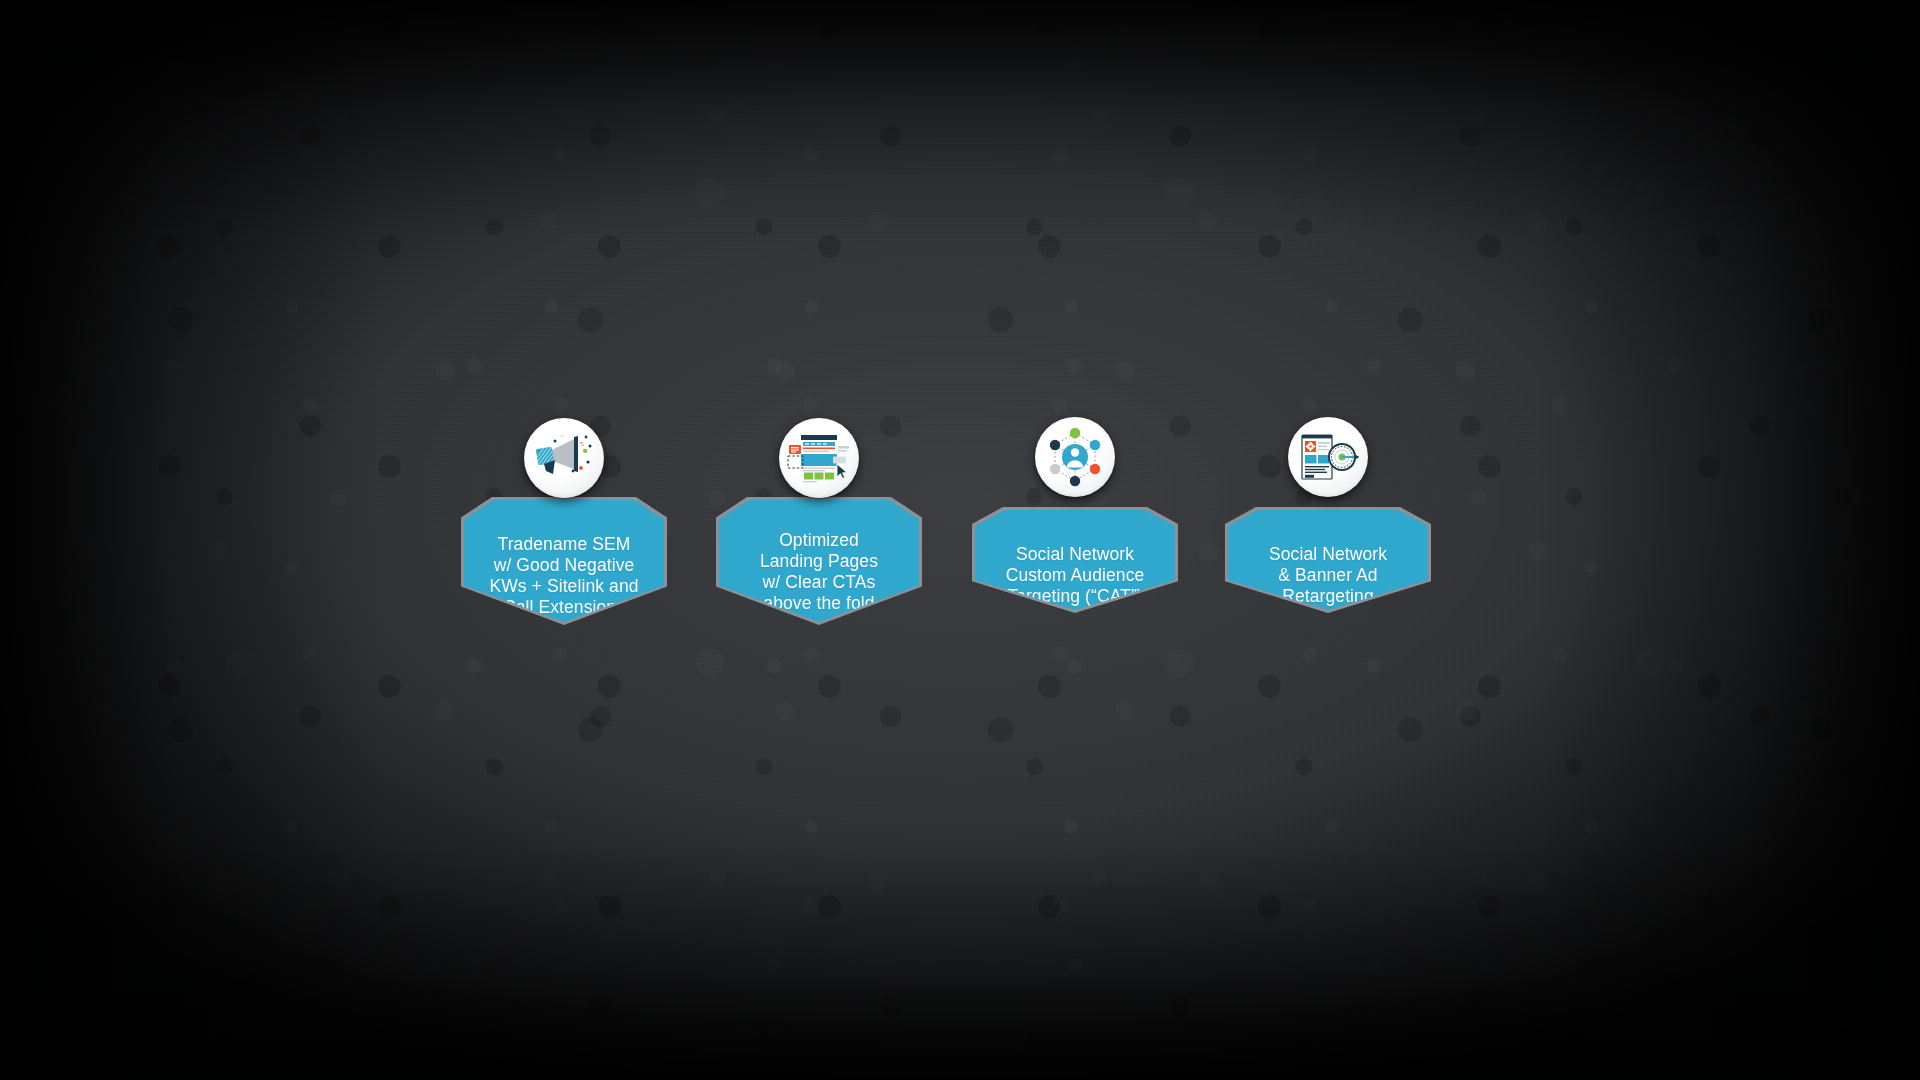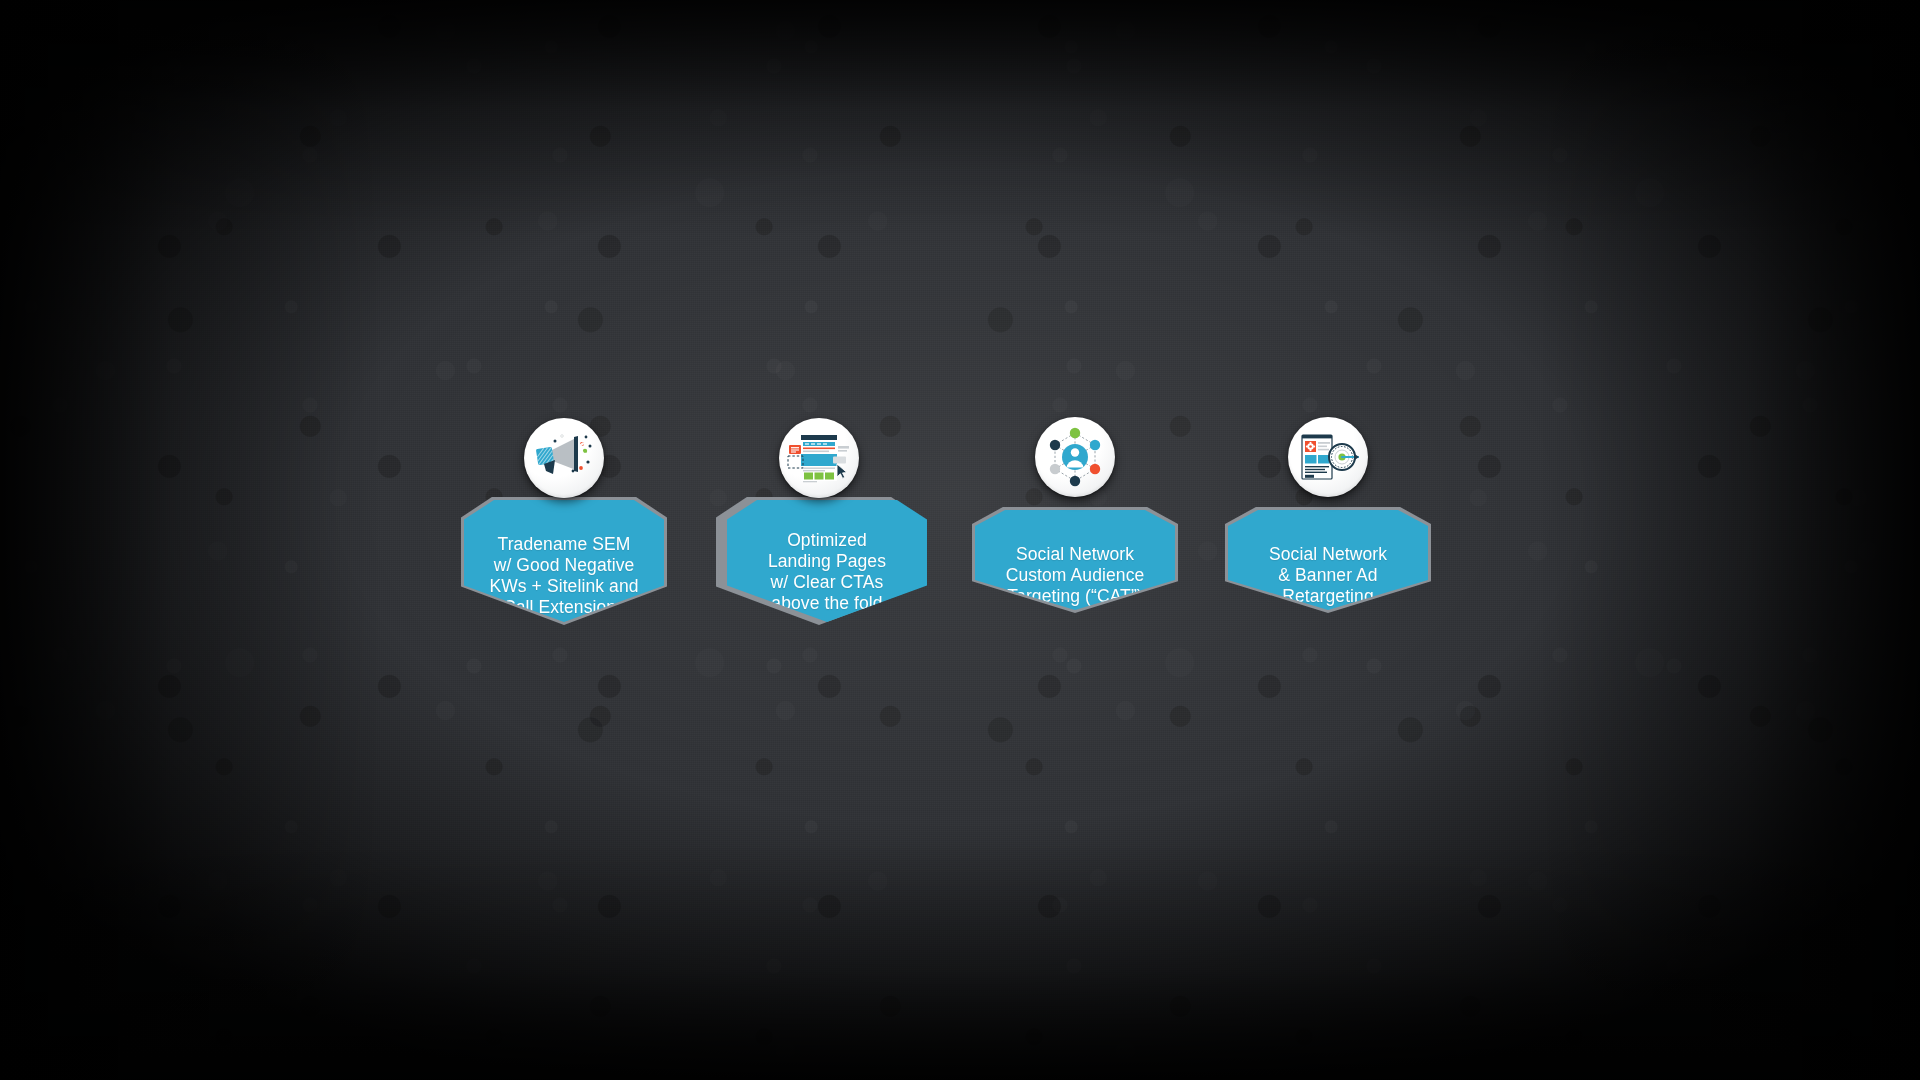--- a/index.html
+++ b/index.html
@@ -231,21 +231,21 @@
                 <rect x="13" y="30" width="16" height="16" rx="1.5" transform="rotate(-9 21 38)"></rect>
               </clipPath>
             </g>
             <path d="M20 46 L31 42 L29 56 L22 53 Z" fill="#1d3a4c"></path>
           </svg>
         </div>
       </div>
       <div class="hex-card" style="left: 719px; top: 500px;">
         <div class="hex-drop" style="height: 134px;"></div>
         <div class="hex-outline" style="height: 128px;"></div>
-        <div class="hex-fill" style="height: 122px; display: flex; align-items: flex-start; justify-content: center; padding-top: 30px; box-sizing: border-box; margin-left: 8px;">
+        <div class="hex-fill" style="height: 122px; display: flex; align-items: flex-start; justify-content: center; padding-top: 30px; box-sizing: border-box;">
           <div class="hex-label">Optimized
 Landing Pages
 w/ Clear CTAs
 above the fold</div>
         </div>
         <div class="icon-bubble" style="top: -82px;">
           <svg width="80" height="80" viewBox="0 0 80 80" aria-hidden="true">
             <rect x="22" y="17" width="36" height="46" rx="1" fill="#ffffff"></rect>
             <rect x="22" y="17" width="36" height="5" fill="#1d3a4c"></rect>
             <rect x="24" y="24" width="32" height="4" fill="#30a8ce"></rect>

